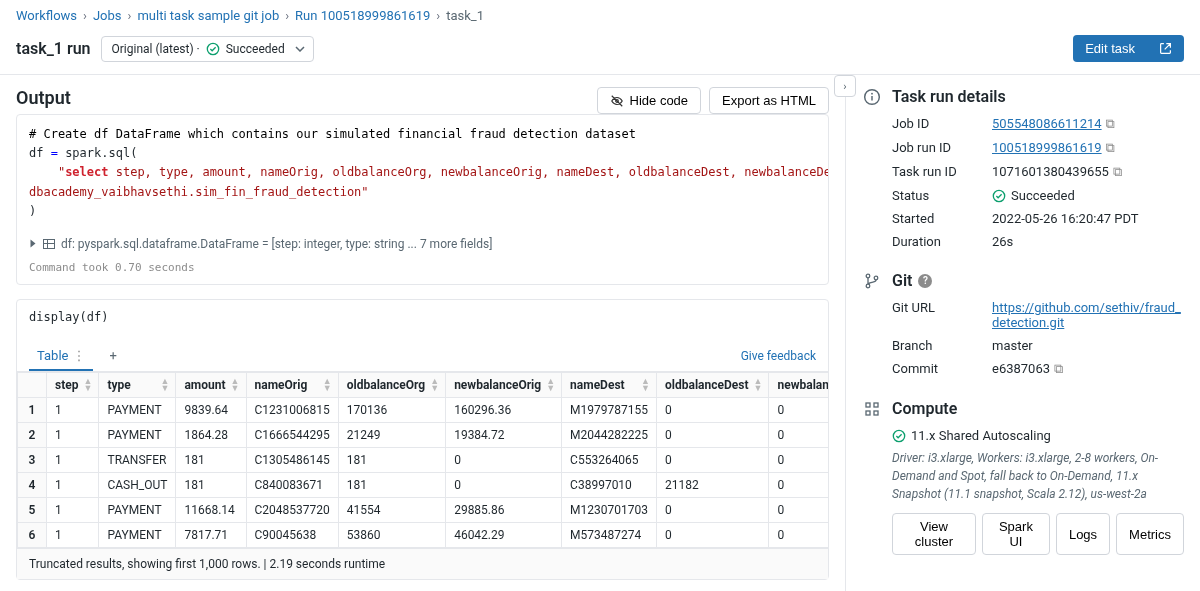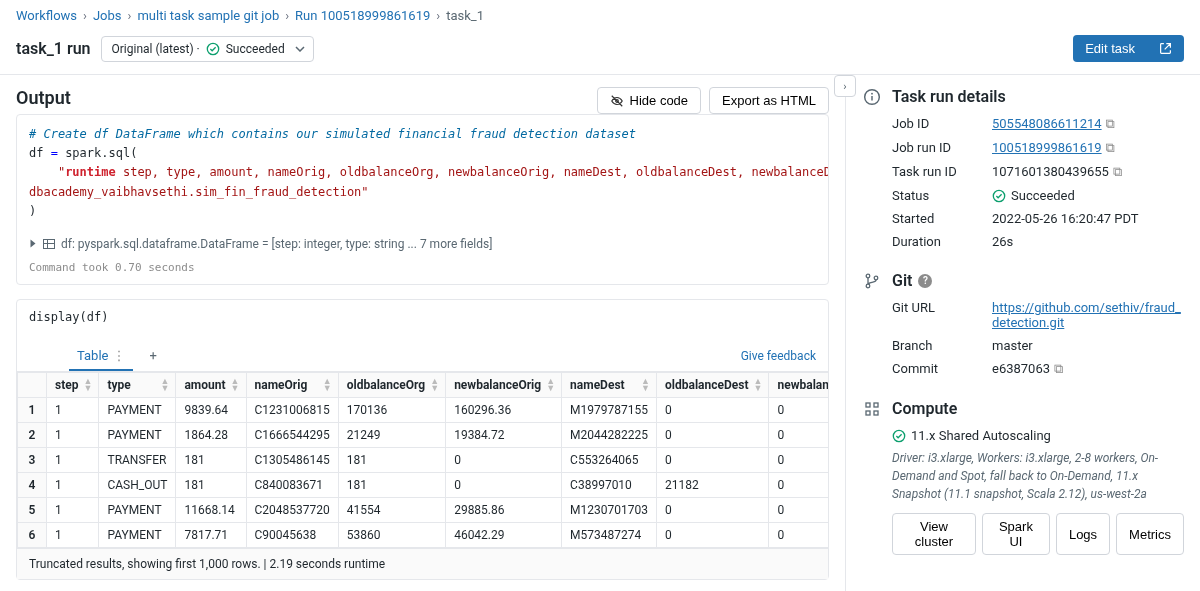--- a/index.html
+++ b/index.html
@@ -24,37 +24,37 @@
   .side-col { width: 355px; flex-shrink: 0; border-left: 1px solid #e5e7eb; padding: 12px 16px 24px 16px; position: relative; }
 
   .collapse-tab { position: absolute; left: -12px; top: 0; width: 22px; height: 22px; border: 1px solid #d1d5db; border-radius: 4px; background: #fff; display: flex; align-items: center; justify-content: center; cursor: pointer; font-size: 11px; color: #5a6872; }
 
   .output-head { display: flex; align-items: flex-start; justify-content: space-between; }
   .output-title { font-size: 18px; font-weight: 600; }
   .output-btns { display: flex; gap: 8px; }
 
   .cell { border: 1px solid #e5e7eb; border-radius: 4px; margin-bottom: 14px; }
   .code-area { padding: 10px 12px; font-family: "SFMono-Regular", Consolas, monospace; font-size: 12px; line-height: 1.6; white-space: pre; overflow-x: auto; }
-  .cmt { color: #0369a1; font-style: italic; }
+  .cmt { color: #000000; }
   .kw { color: #0000ff; }
   .sqlkw { color: #cf222e; font-weight: 600; }
   .str { color: #a31515; }
 
   .df-schema { padding: 6px 12px; font-size: 12px; color: #5a6872; display: flex; align-items: center; gap: 6px; }
   .caret { display:inline-block; width:0; height:0; border-left:4px solid transparent; border-right:4px solid transparent; border-top:5px solid #5a6872; transform: rotate(-90deg);}
   .tbl-icon { width:12px; height:10px; border:1px solid #5a6872; display:inline-block; position:relative;}
   .tbl-icon::before{content:"";position:absolute;left:0;right:0;top:3px;border-top:1px solid #5a6872;}
   .tbl-icon::after{content:"";position:absolute;top:0;bottom:0;left:3px;border-left:1px solid #5a6872;}
 
   .cmd-time { padding: 4px 12px 10px; font-size: 11px; color: #8c8c8c; font-family: monospace; }
 
   .cell-simple { padding: 10px 12px; font-family: monospace; font-size: 12px; }
 
   .tabbar { display: flex; justify-content: space-between; align-items: center; padding: 8px 12px 0 12px; border-bottom: 1px solid #e5e7eb; }
-  .tabbar .tabs { display:flex; gap: 8px; margin-left: 40px;}
+  .tabbar .tabs { display:flex; gap: 8px;}
   .tab { padding: 6px 8px; font-size: 13px; color: #5a6872; cursor: pointer; border-bottom: 2px solid transparent; display:flex; align-items:center; gap:4px;}
   .tab.active { color: #2272b4; border-bottom-color: #2272b4; }
   .feedback { font-size: 12px; }
 
   table.data { width: 100%; border-collapse: collapse; font-size: 12px; }
   table.data th, table.data td { border: 1px solid #e5e7eb; padding: 5px 8px; text-align: left; white-space: nowrap; }
   table.data th { background: #fafafa; font-weight: 700; position: relative; padding-right: 20px; }
   table.data th .sort { position:absolute; right:6px; top:50%; transform:translateY(-50%); color:#bbb; font-size:9px; line-height:7px;}
   table.data tr td:first-child, table.data tr th:first-child { background:#fafafa; text-align:center; font-weight:600; width:34px;}
   .table-scroll { overflow-x:auto; }
@@ -135,21 +135,21 @@
         </button>
         <button class="btn">
             <span>Export as HTML</span>
           </button>
       </div>
     </div>
 
     <div class="cell">
       <div class="code-area"><span class="cmt"># Create df DataFrame which contains our simulated financial fraud detection dataset</span>
 <span>df </span><span class="kw">=</span><span> spark.sql(</span>
-<span class="str">    "</span><span class="sqlkw">runtime</span><span class="str"> step, type, amount, nameOrig, oldbalanceOrg, newbalanceOrig, nameDest, oldbalanceDest, newbalanceDest </span>
+<span class="str">    "</span><span class="sqlkw">select</span><span class="str"> step, type, amount, nameOrig, oldbalanceOrg, newbalanceOrig, nameDest, oldbalanceDest, newbalanceDest </span>
 <span class="str">dbacademy_vaibhavsethi.sim_fin_fraud_detection"</span>
 <span>)</span></div>
       <div class="df-schema">
         <span class="caret"></span>
         <span class="tbl-icon"></span>
         <span>df:  pyspark.sql.dataframe.DataFrame = [step: integer, type: string ... 7 more fields]</span>
       </div>
       <div class="cmd-time">Command took 0.70 seconds</div>
     </div>
 

